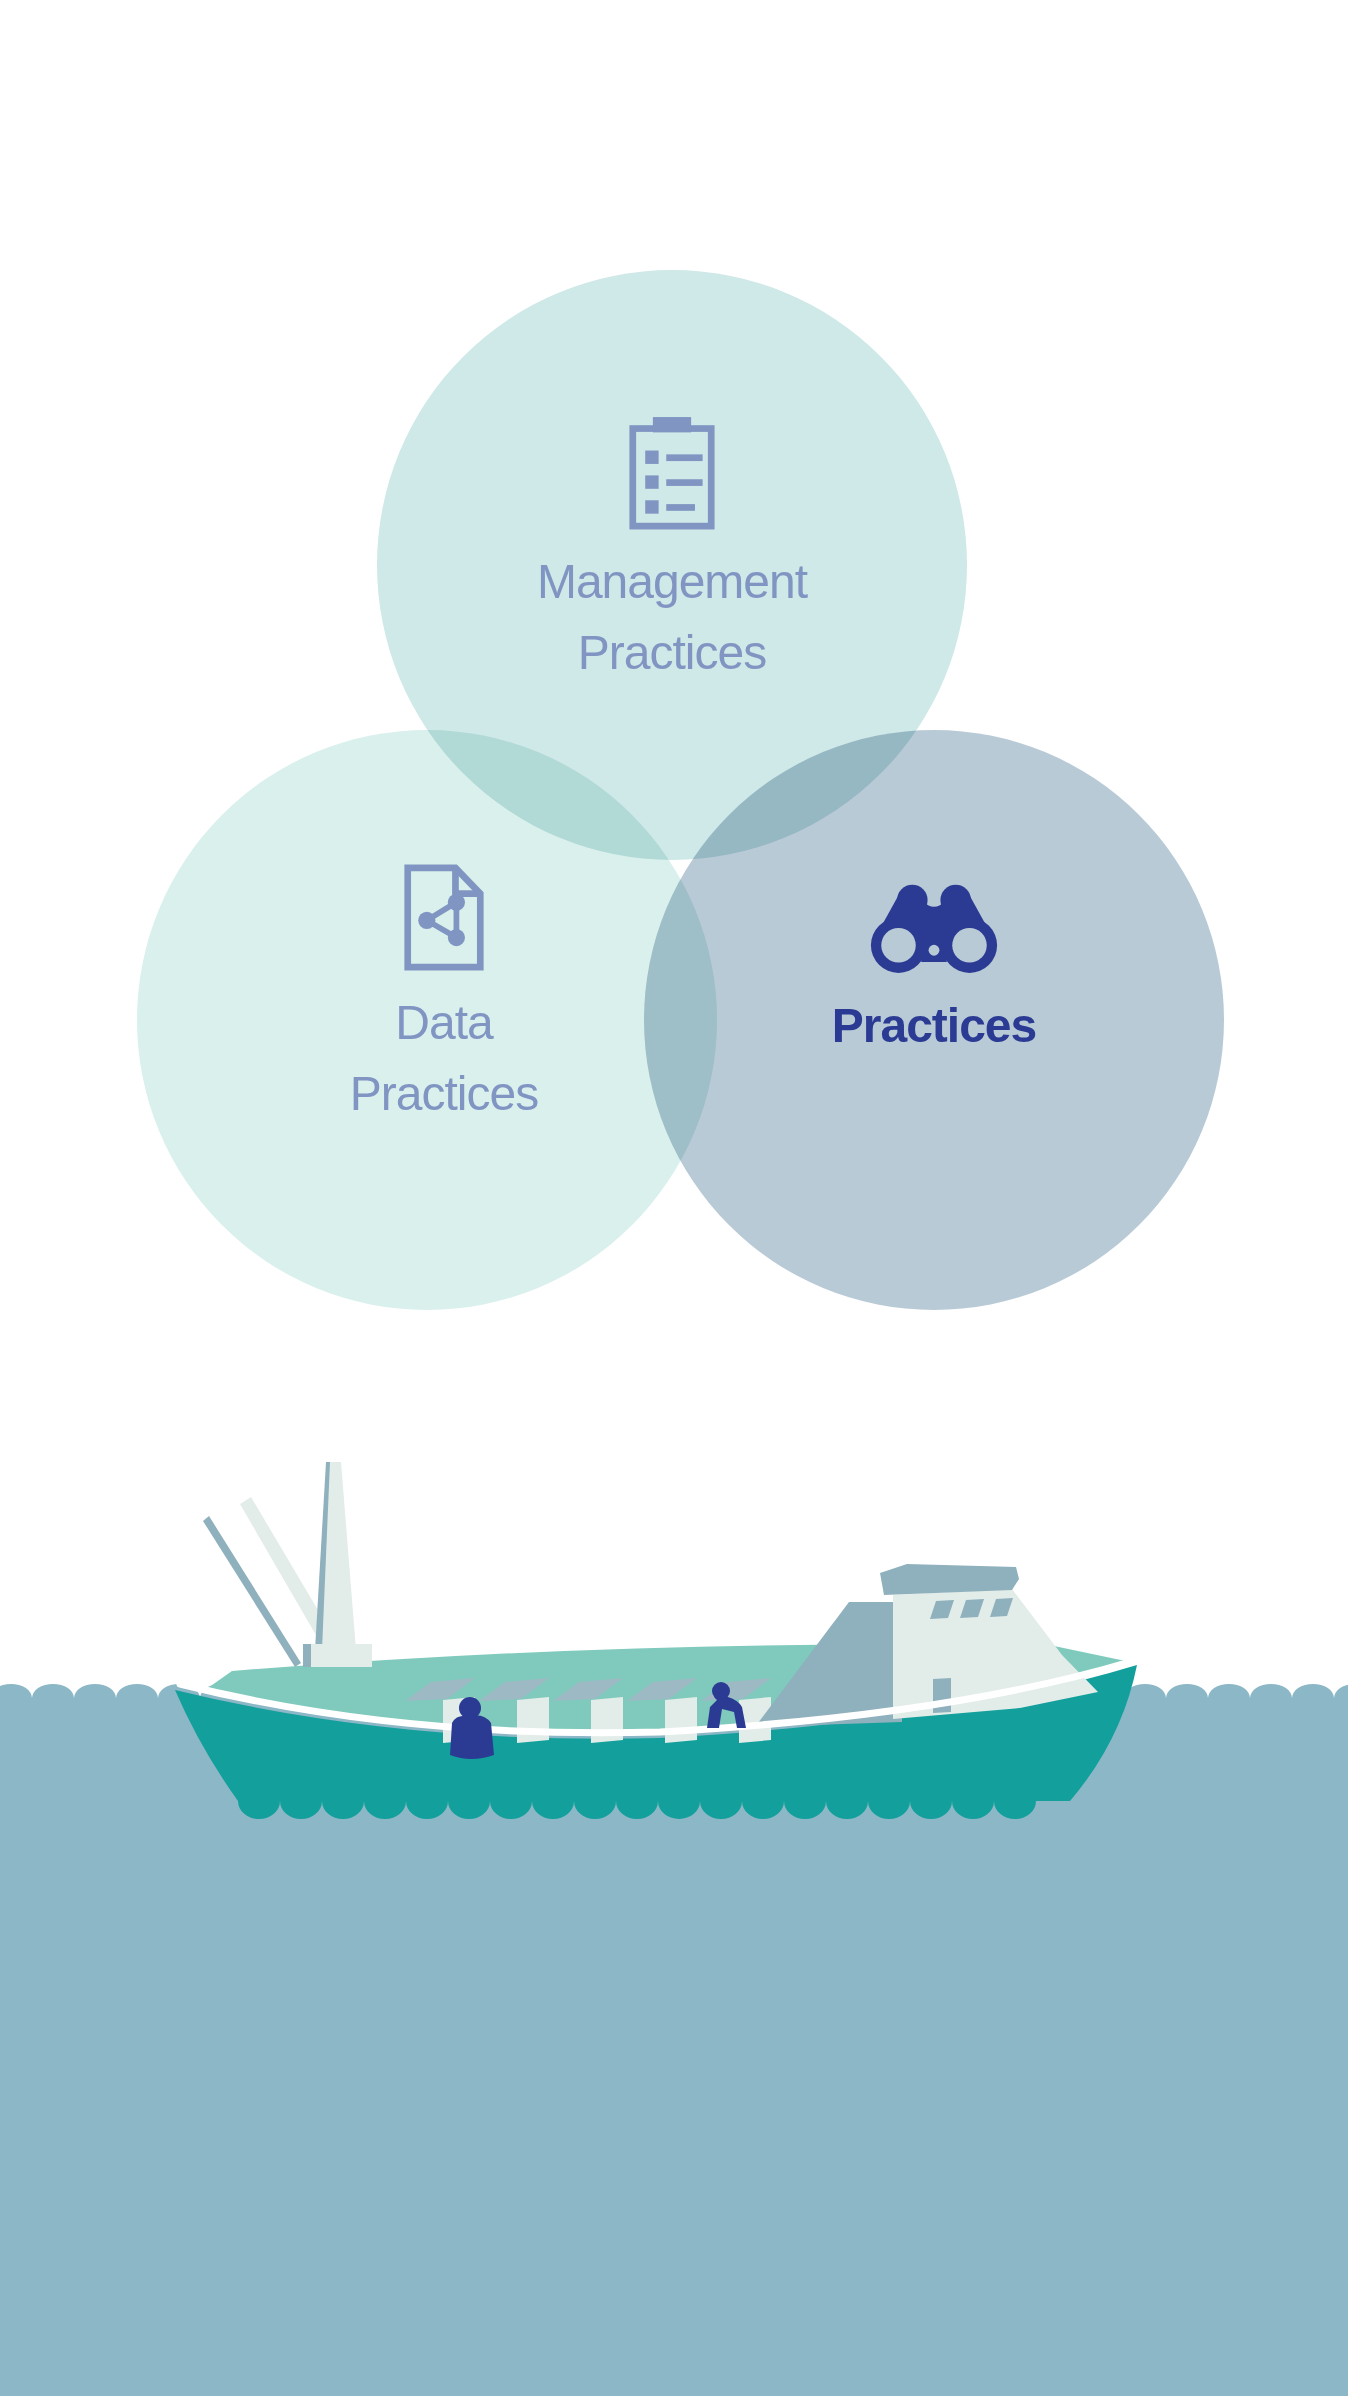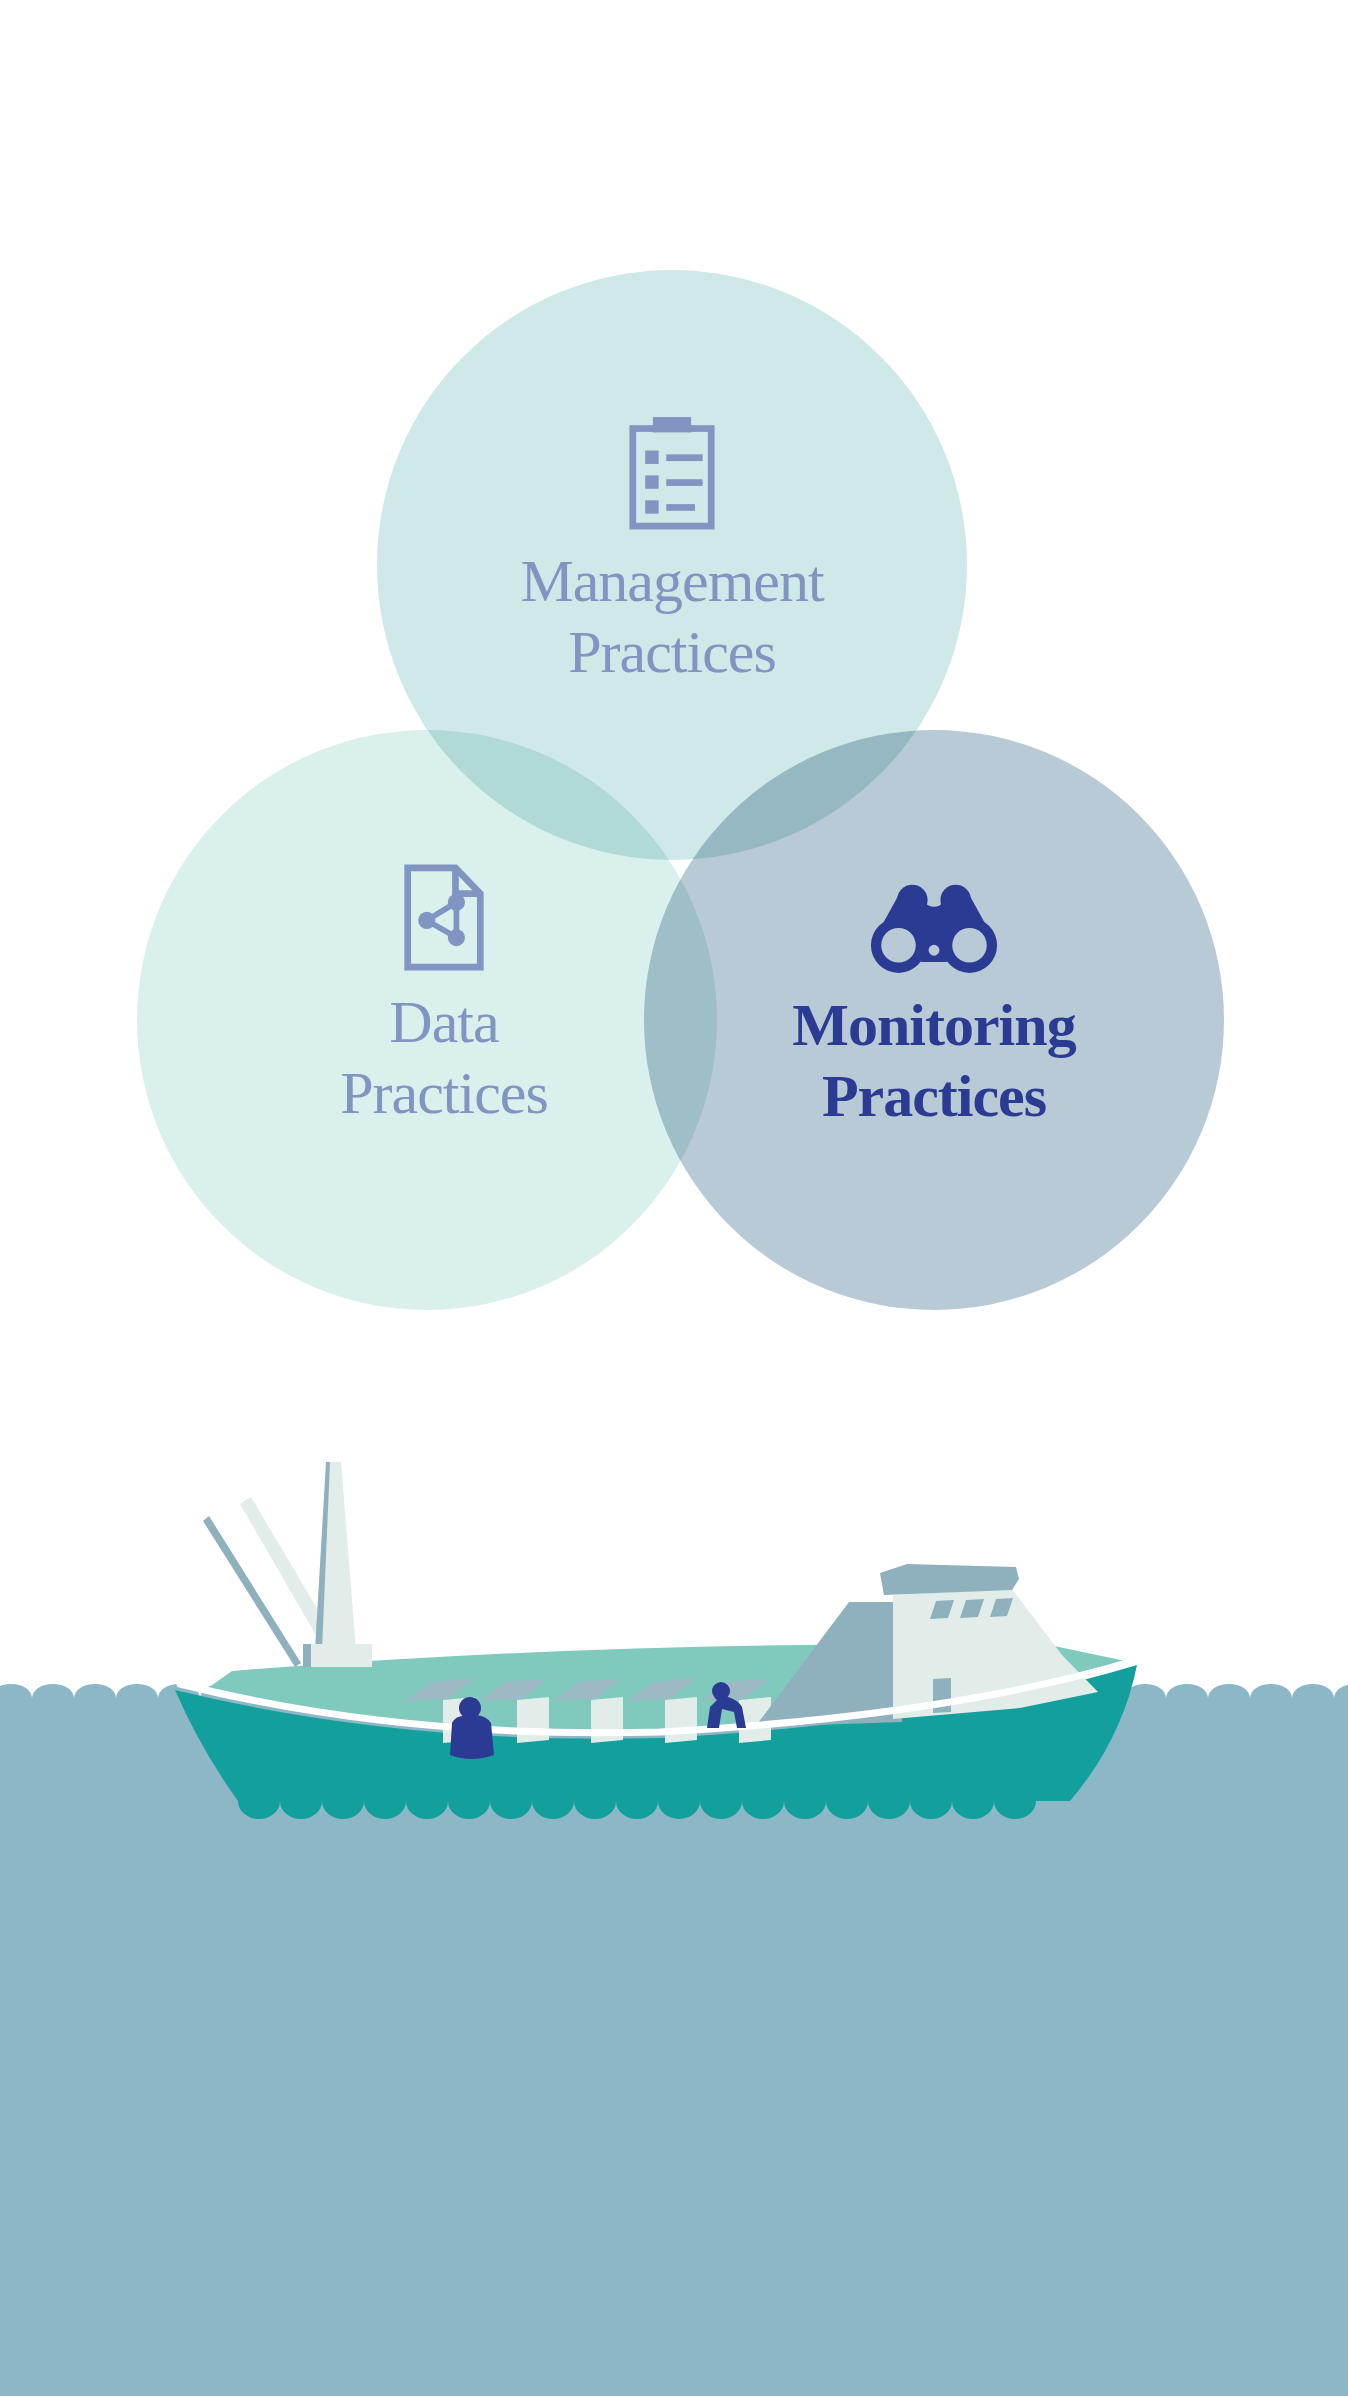--- a/index.html
+++ b/index.html
@@ -13,21 +13,21 @@
   .circle.management{left:377px;top:270px;width:590px;height:590px;background:var(--circle-management);}
   .circle.data{left:137px;top:730px;width:580px;height:580px;background:var(--circle-data);}
   .circle.monitoring{left:644px;top:730px;width:580px;height:580px;background:var(--circle-monitoring);}
   
   .bubble{position:absolute;width:500px;display:flex;flex-direction:column;align-items:center;text-align:center;}
   .bubble.management{left:422px;top:415px;}
   .bubble.data{left:194px;top:862px;}
   .bubble.monitoring{left:684px;top:883px;}
   .bubble .icon{flex:0 0 auto;margin-bottom:14px;}
   .bubble.monitoring .icon{margin-bottom:12px;}
-  .line{display:block;font-size:60px;line-height:71px;letter-spacing:-1px;color:var(--label-muted);font-weight:400;font-family:Liberation Serif, serif;}
+  .line{display:block;font-size:48px;line-height:71px;letter-spacing:-1px;color:var(--label-muted);font-weight:400;}
   .bubble.monitoring .line{color:var(--label-emphasis);font-weight:700;}
   .ico-stroke{fill:none;stroke:var(--icon-muted);stroke-width:7;}
   .ico-fill{fill:var(--icon-muted);}
   .nv{fill:var(--icon-emphasis);}
   .knock{fill:var(--circle-monitoring);}
   
   .sea{position:absolute;left:0;top:0;width:1348px;height:2396px;}
   .water{fill:var(--water);}
   .hull{fill:var(--hull);}
   .deck{fill:var(--deck);}
@@ -82,21 +82,20 @@
       <circle class="nv" cx="92" cy="17" r="15.5"></circle>
       <path class="nv" d="M33 14 L62 14 L66 63 L6 63 Z"></path>
       <path class="nv" d="M78 14 L107 14 L134 63 L74 63 Z"></path>
       <path class="nv" d="M59 18 Q70 30 81 18 L83 80 L57 80 Z"></path>
       <circle class="nv" cx="34" cy="63" r="28"></circle>
       <circle class="nv" cx="106" cy="63" r="28"></circle>
       <circle class="knock" cx="34" cy="63" r="17.5"></circle>
       <circle class="knock" cx="106" cy="63" r="17.5"></circle>
       <circle class="knock" cx="70" cy="68" r="5.5"></circle>
     </svg>
-    <span class="line">Monitoring</span>
     <span class="line">Practices</span>
   </div>
 
   <svg class="sea" viewBox="0 0 1348 2396">
     <g>
       <path class="water" d="M-10 2396 L-10 1698
         a21 14 0 0 1 42 0 a21 14 0 0 1 42 0 a21 14 0 0 1 42 0 a21 14 0 0 1 42 0
         a21 14 0 0 1 42 0 a21 14 0 0 1 42 0 a21 14 0 0 1 42 0 a21 14 0 0 1 42 0
         a21 14 0 0 1 42 0 a21 14 0 0 1 42 0 a21 14 0 0 1 42 0 a21 14 0 0 1 42 0
         a21 14 0 0 1 42 0 a21 14 0 0 1 42 0 a21 14 0 0 1 42 0 a21 14 0 0 1 42 0

